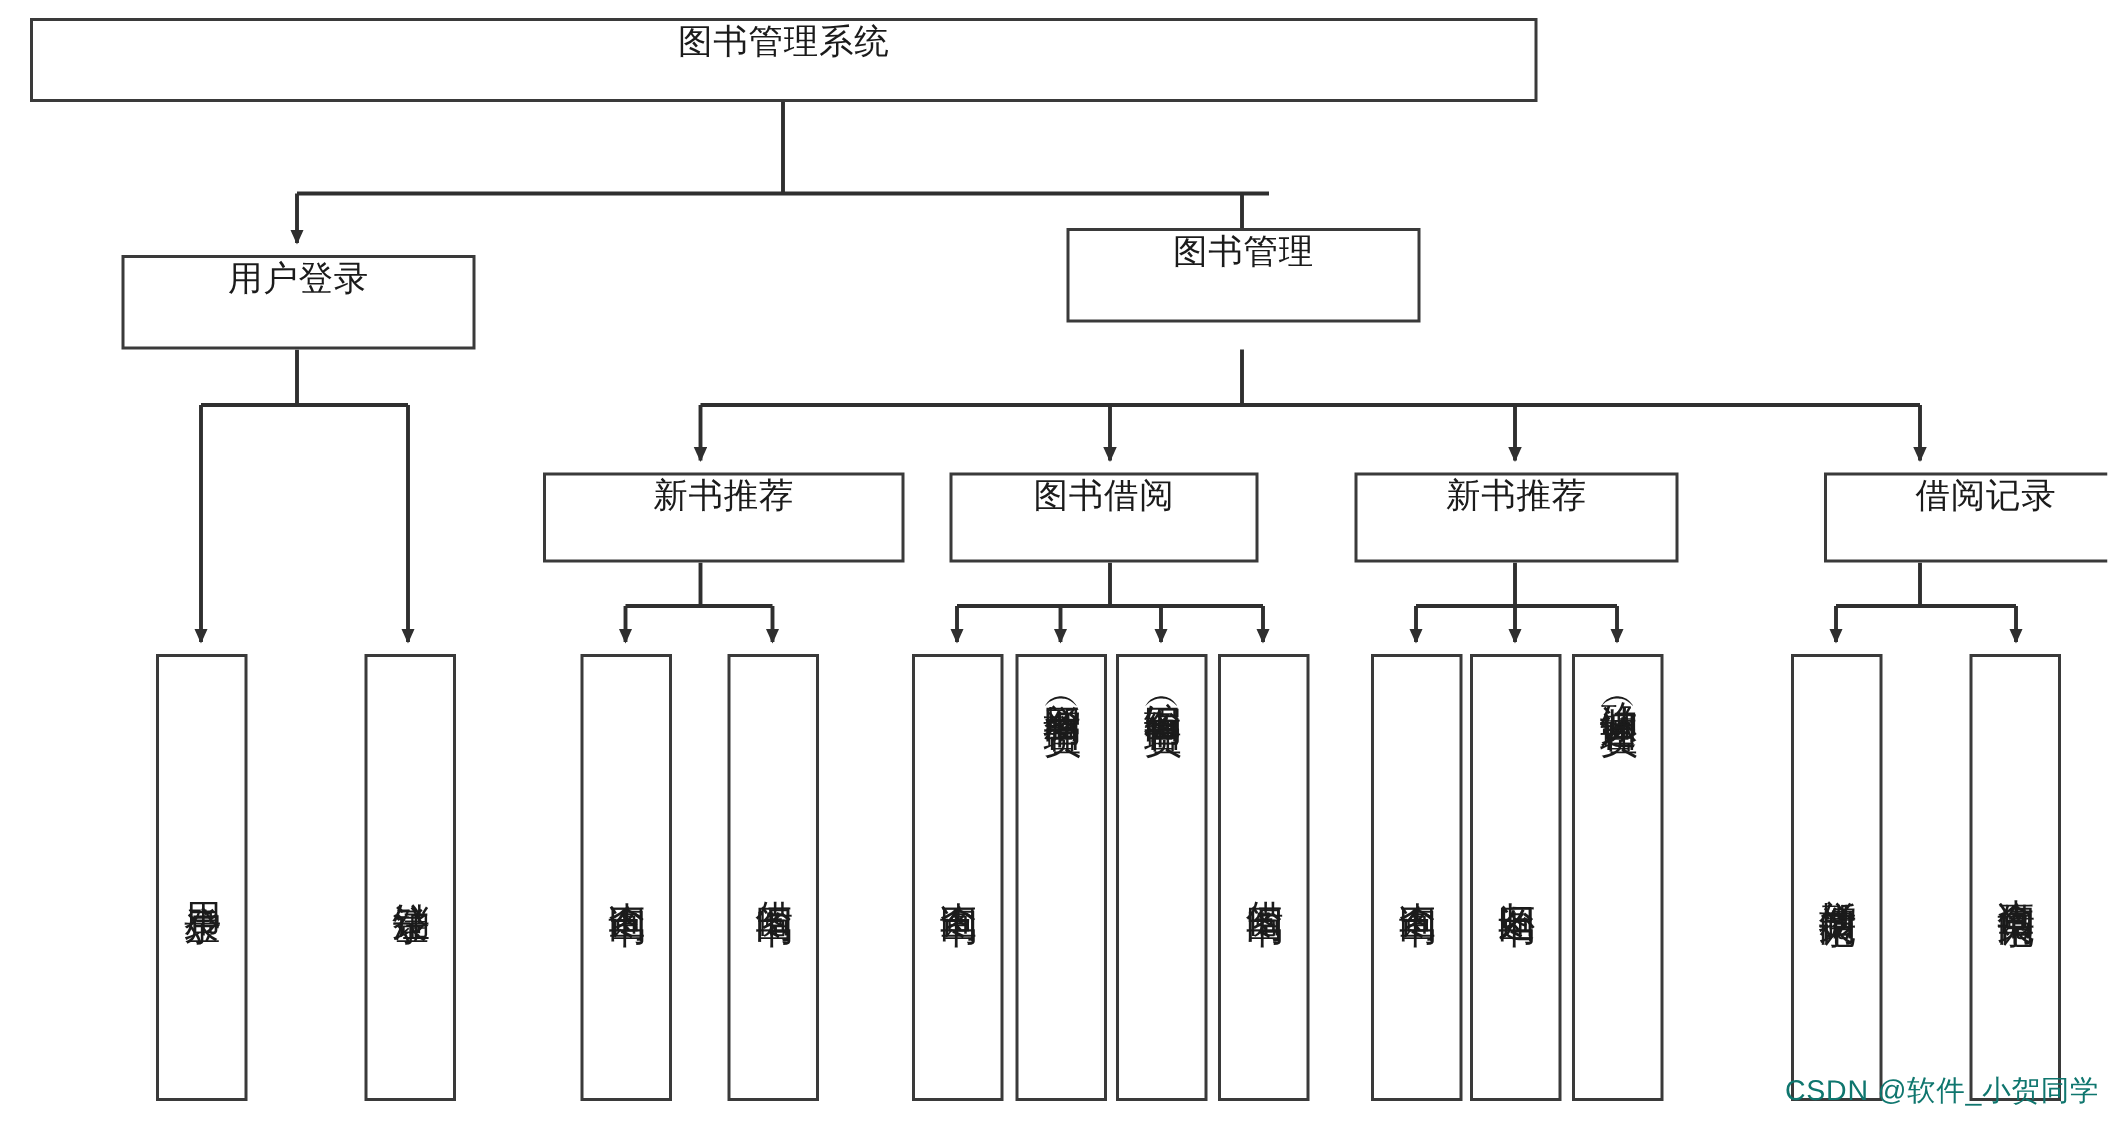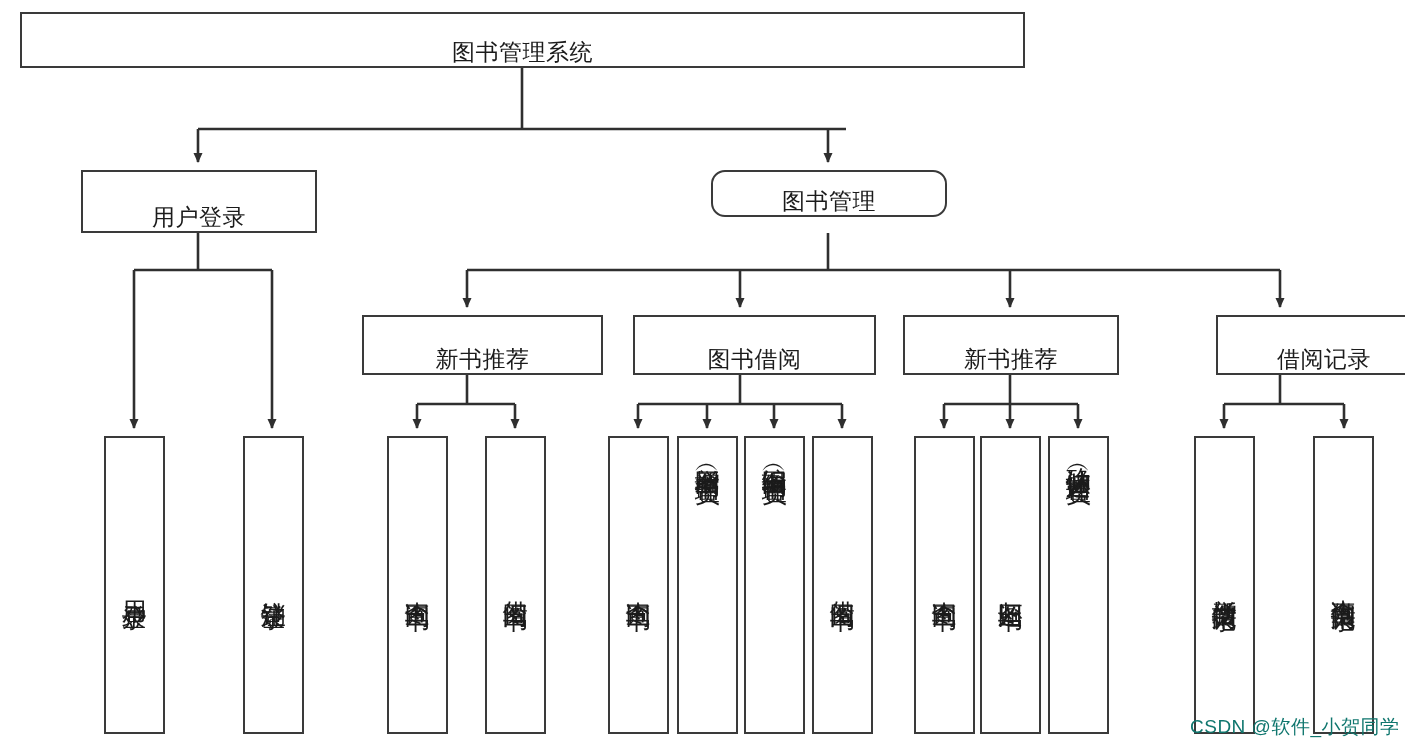--- a/index.html
+++ b/index.html
@@ -23,21 +23,21 @@
     top: 0;
     width: 1405px;
     height: 747px;
   }
   .node {
     position: absolute;
     box-sizing: border-box;
     border: 2px solid #3a3a3a;
     background: #ffffff;
     display: flex;
-    align-items: flex-end;
+    align-items: flex-start;
     justify-content: center;
     color: #1b1b1b;
   }
   .node-label {
     display: block;
     text-align: center;
     line-height: 1.18;
     letter-spacing: 0.5px;
     white-space: nowrap;
   }
@@ -130,29 +130,29 @@
   </svg>
 
   <div class="node root horiz" style="left:20px; top:12px; width:1005px; height:56px;">
     <span class="node-label">图书管理系统</span>
   </div>
 
   <div class="node horiz" style="left:81px; top:170px; width:236px; height:63px;">
     <span class="node-label">用户登录</span>
   </div>
 
-  <div class="node horiz" style="left:711px; top:170px; width:236px; height:47px;border-radius:14px;">
+  <div class="node horiz" style="left:711px; top:152px; width:236px; height:63px;">
     <span class="node-label">图书管理</span>
   </div>
 
   <div class="node horiz" style="left:362px; top:315px; width:241px; height:60px;">
     <span class="node-label">新书推荐</span>
   </div>
 
-  <div class="node horiz" style="left:633px; top:315px; width:243px; height:60px;">
+  <div class="node horiz" style="left:633px; top:315px; width:206px; height:60px;">
     <span class="node-label">图书借阅</span>
   </div>
 
   <div class="node horiz" style="left:903px; top:315px; width:216px; height:60px;">
     <span class="node-label">新书推荐</span>
   </div>
 
   <div class="node horiz" style="left:1172px; top:315px; width:216px; height:60px;margin-left:44px;">
     <span class="node-label">借阅记录</span>
   </div>

